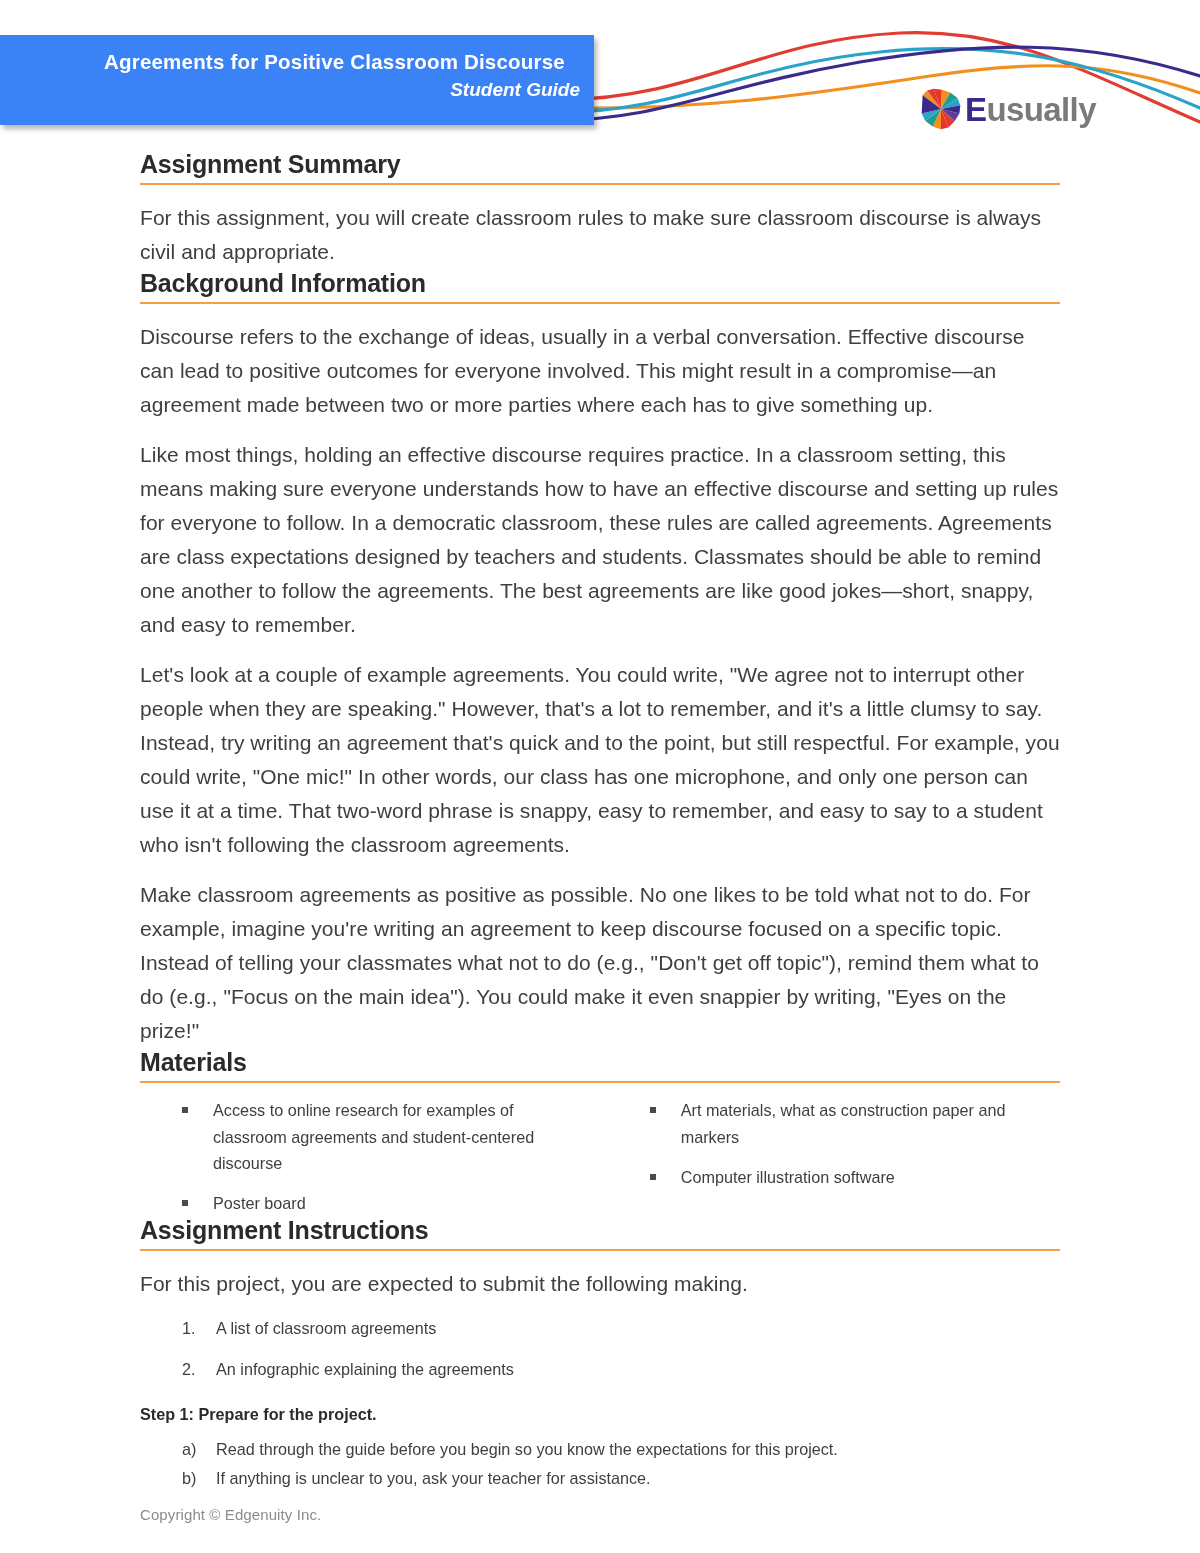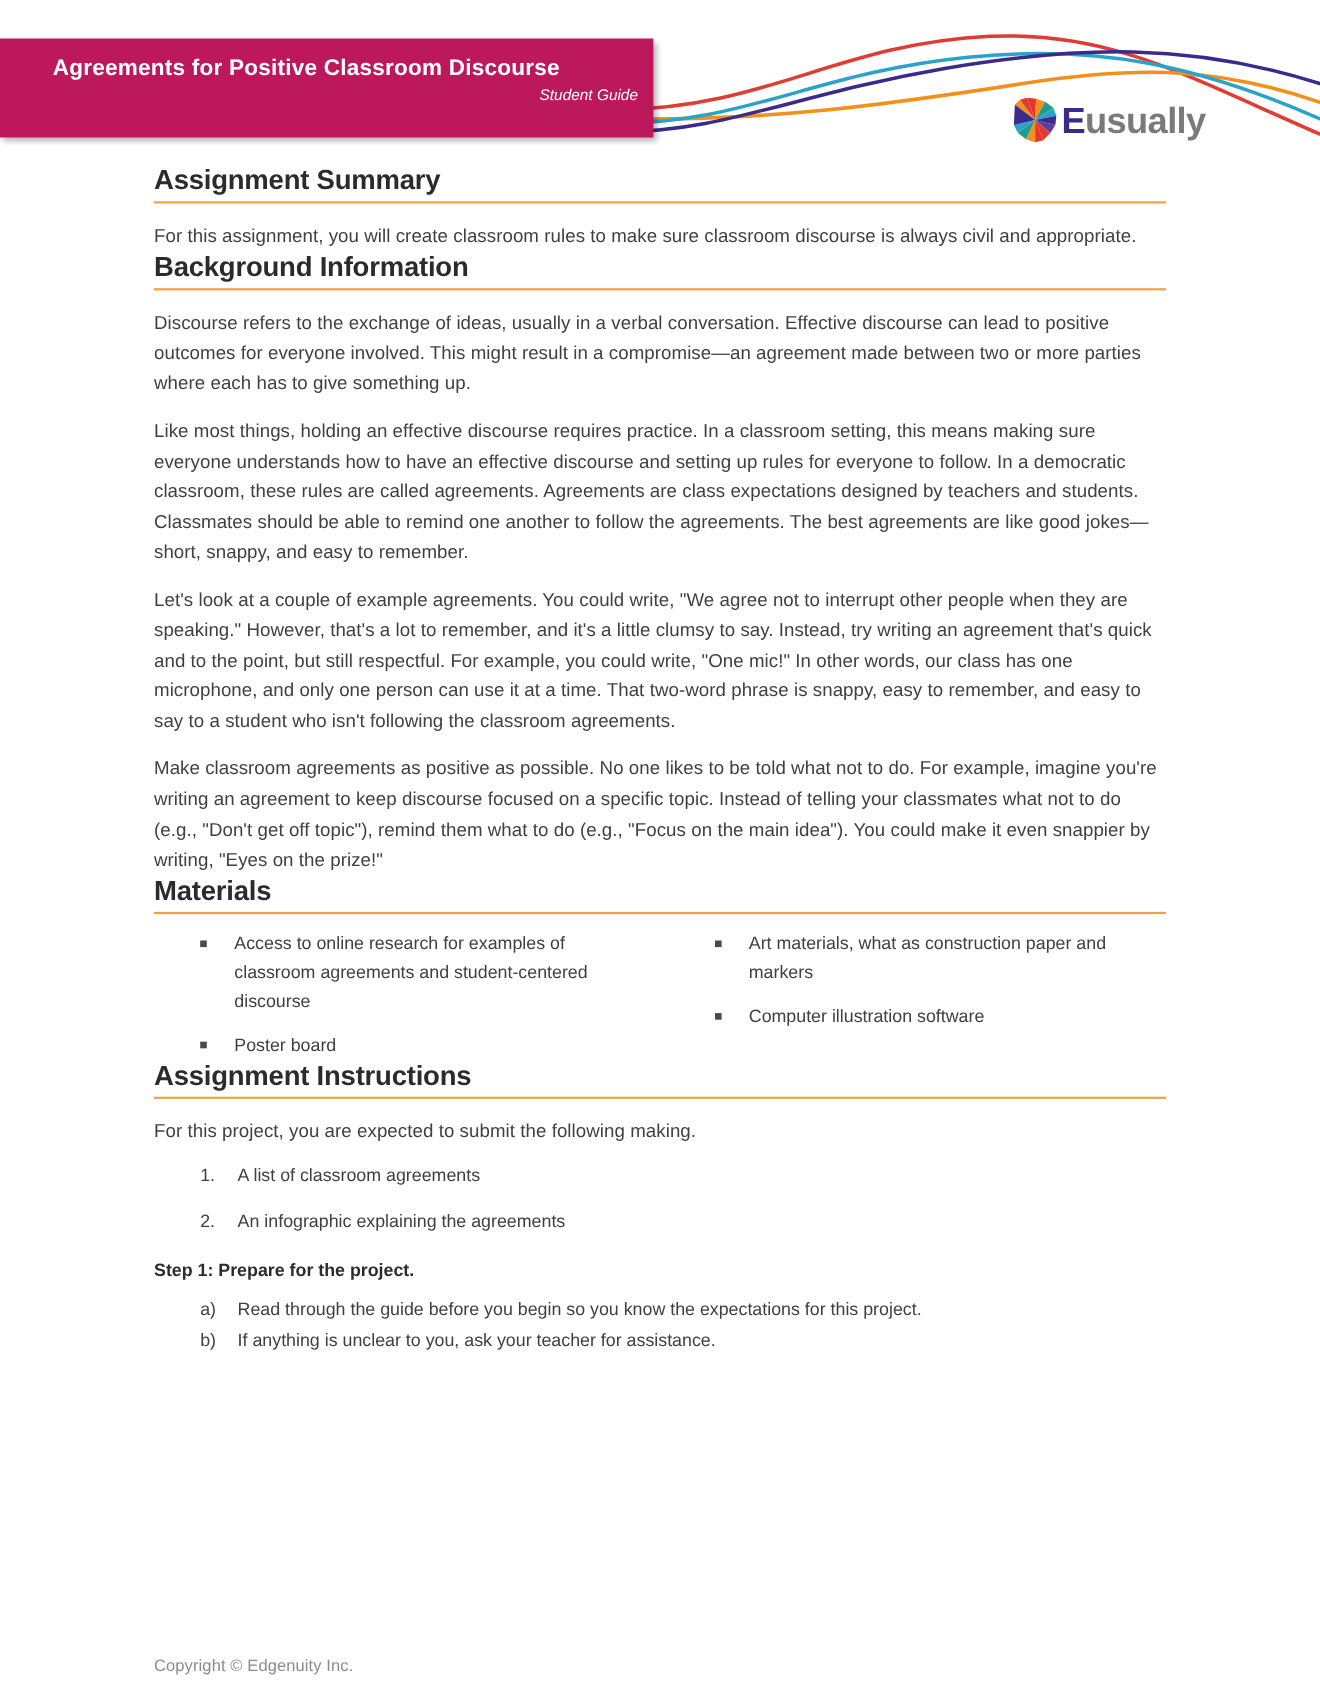--- a/index.html
+++ b/index.html
@@ -28,39 +28,39 @@
     top: 0;
     width: 1200px;
     height: 150px;
   }
   .title-band {
     position: absolute;
     left: 0;
     top: 35px;
     width: 594px;
     height: 90px;
-    background: #be185d;
+    background: #3b82f6;
     box-shadow: 3px 4px 5px rgba(0,0,0,0.28);
     z-index: 5;
     box-sizing: border-box;
-    padding: 13px 14px 0 48px;
+    padding: 13px 14px 0 104px;
   }
   .doc-title {
     color: #ffffff;
     font-size: 20.5px;
     font-weight: bold;
     letter-spacing: 0.2px;
     line-height: 1.32;
     text-align: left;
     margin: 0;
   }
   .doc-subtitle {
     color: #ffffff;
-    font-size: 14px;
-    font-weight: normal;
+    font-size: 19px;
+    font-weight: bold;
     font-style: italic;
     text-align: right;
     margin: 3px 0 0 0;
     line-height: 1.25;
   }
   .logo {
     position: absolute;
     left: 918px;
     top: 86px;
     z-index: 6;
@@ -99,21 +99,21 @@
     padding: 0 0 4px 0;
     letter-spacing: -0.2px;
     border-bottom: 2px solid #f2a044;
   }
   .sec-gap-summary { margin-top: 41px; }
   .sec-gap { margin-top: 48px; }
   .sec-gap-materials { margin-top: 47px; }
   .sec-gap-instructions { margin-top: 80px; }
 
   p.body-text {
-    font-size: 17px;
+    font-size: 21px;
     line-height: 1.62;
     color: #3f3f3f;
     margin: 16px 0 0 0;
     letter-spacing: 0.05px;
   }
 
   
   .materials-cols {
     display: flex;
     margin-top: 14px;

